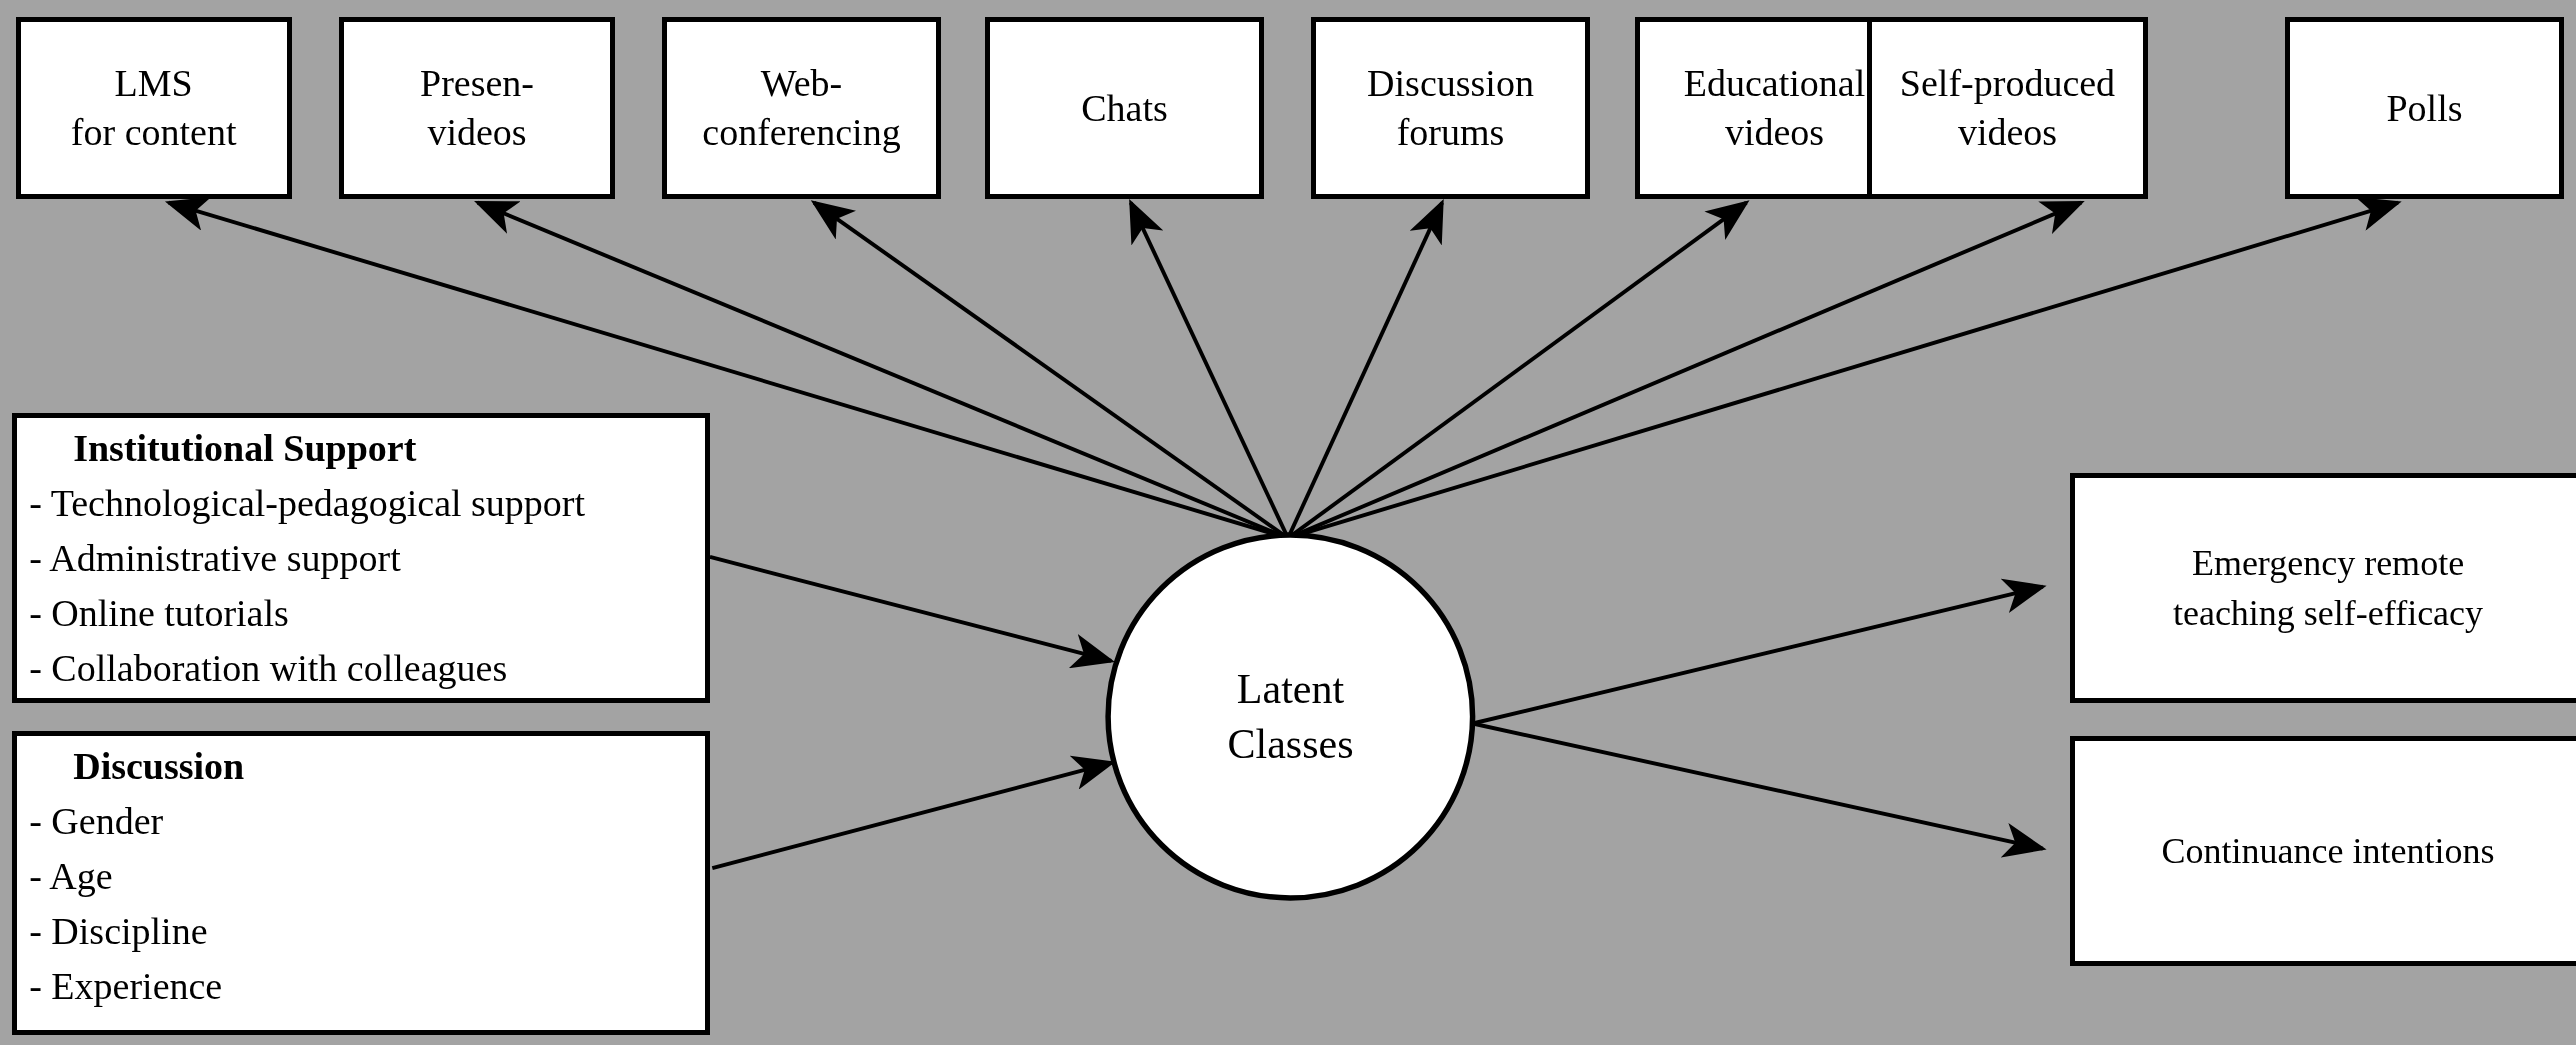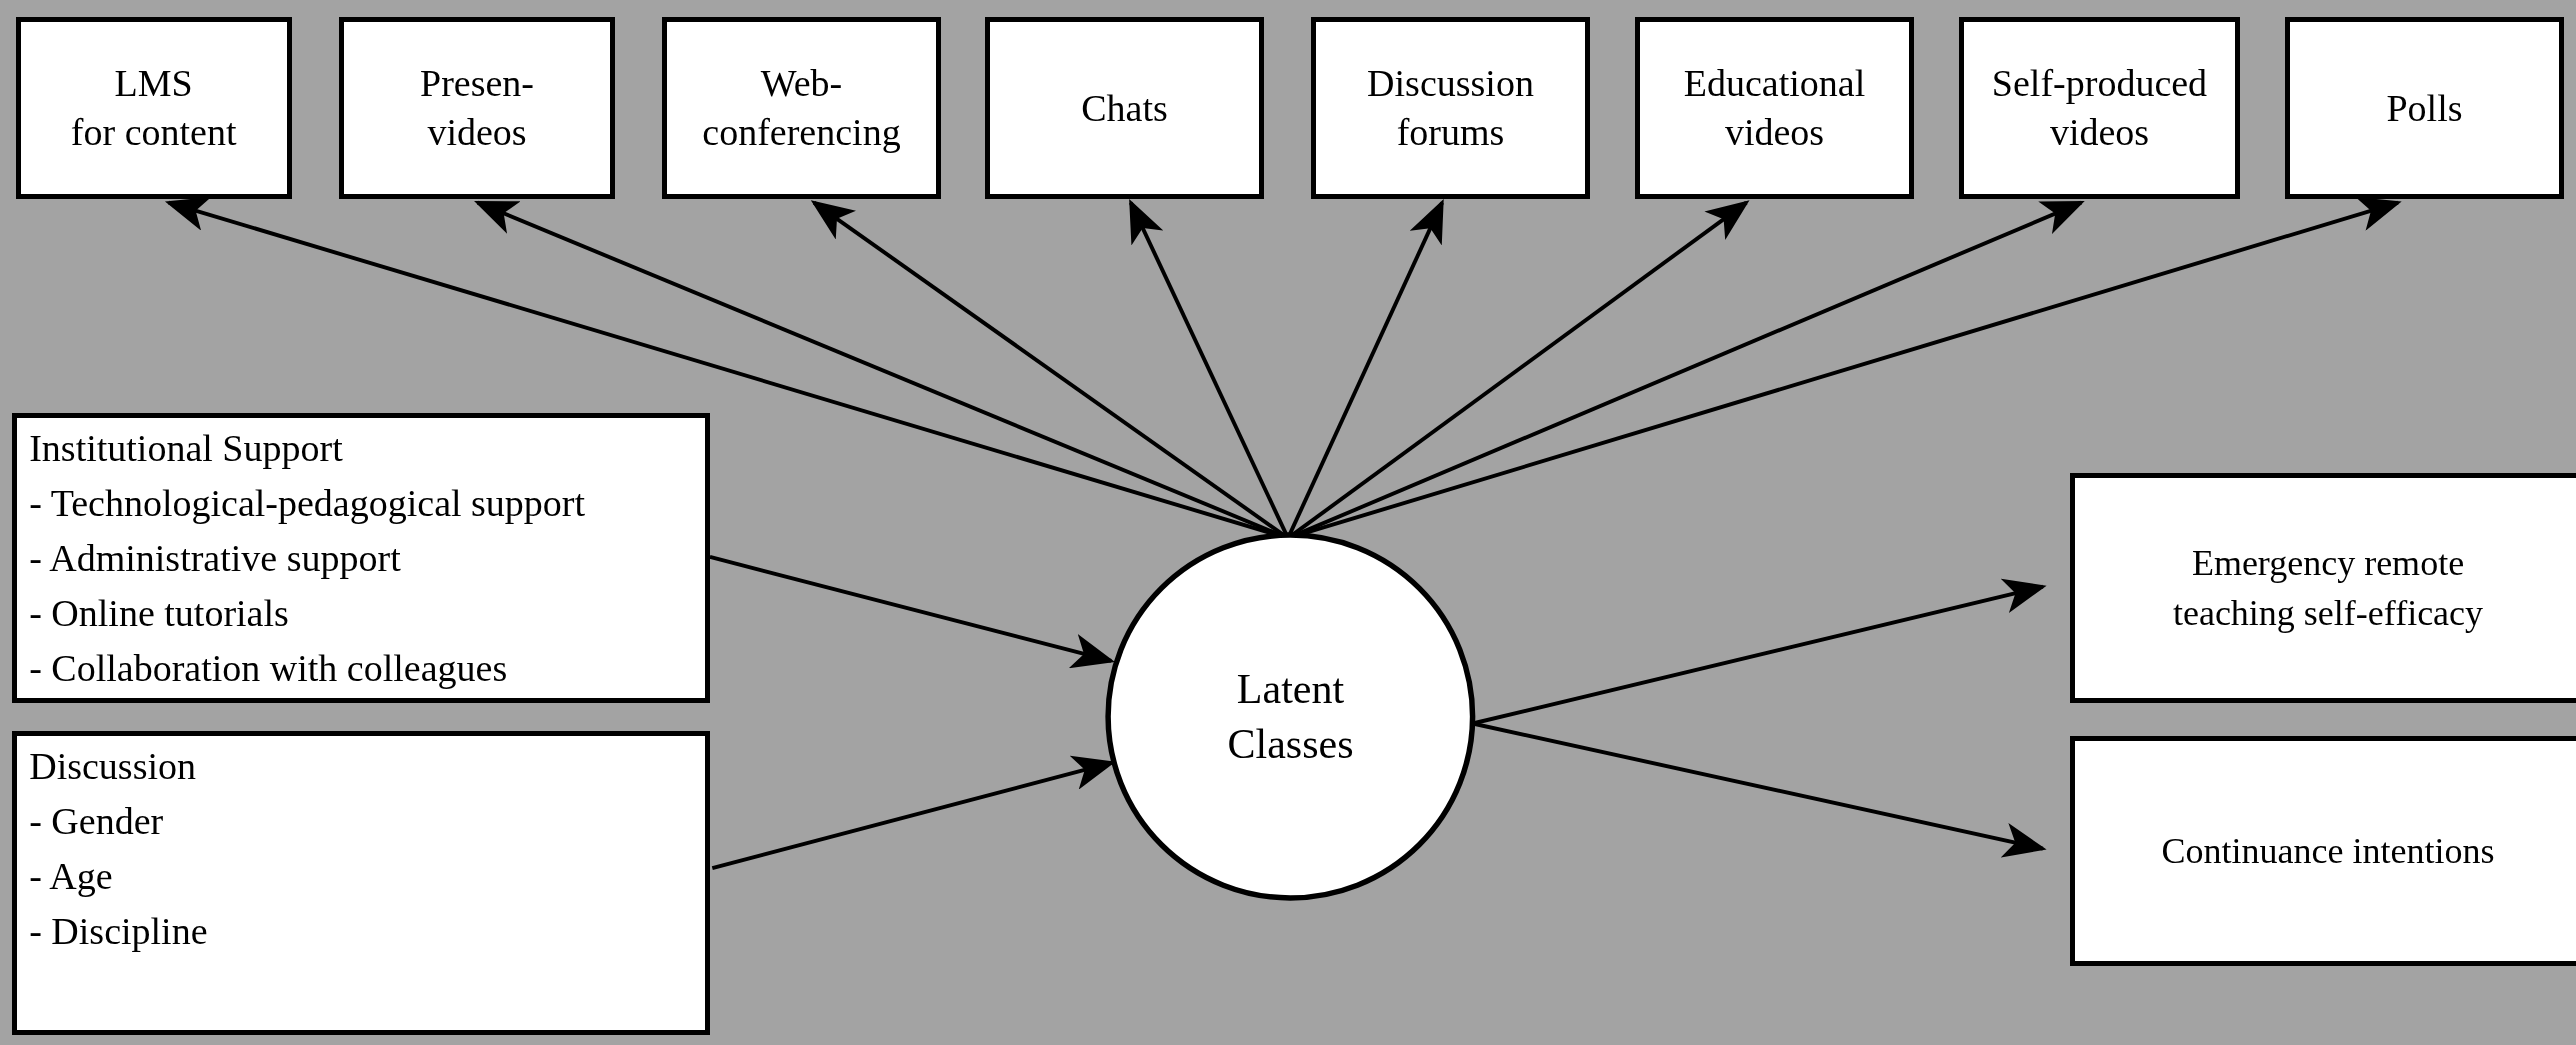--- a/index.html
+++ b/index.html
@@ -55,21 +55,22 @@
     margin-left: 24px;
   }
   .predictor {
     left: 11.7px;
     width: 698px;
     padding: 3.1px 12.5px;
     font-size: 38px;
     line-height: 55px;
   }
   .predictor .box-title {
-    font-weight: normal;
+    font-weight: bold;
+    margin-left: 44px;
   }
   .latent-label {
     position: absolute;
     left: 1108px;
     top: 535px;
     width: 365px;
     height: 363px;
     font-size: 42px;
     line-height: 55px;
   }
@@ -120,41 +121,42 @@
     <span>Chats</span>
   </div>
   <div class="box indicator center-text" style="left:1311px;width:279px">
     <span>Discussion
 forums</span>
   </div>
   <div class="box indicator center-text" style="left:1635px;width:279px">
     <span>Educational
 videos</span>
   </div>
-  <div class="box indicator center-text" style="left:1959px;width:281px">
+  <div class="box indicator center-text" style="left:1867px;width:281px">
     <span>Self-produced
 videos</span>
   </div>
   <div class="box indicator center-text" style="left:2285px;width:279px">
     <span>Polls</span>
   </div>
 
   <div class="box predictor" style="top:413px;height:290px">
     <div class="box-title">Institutional Support</div>
     <div class="box-item">- Technological-pedagogical support</div>
     <div class="box-item">- Administrative support</div>
     <div class="box-item">- Online tutorials</div>
     <div class="box-item">- Collaboration with colleagues</div>
   </div>
 
   <div class="box predictor" style="top:731px;height:304px">
     <div class="box-title">Discussion</div>
     <div class="box-item">- Gender</div>
     <div class="box-item">- Age</div>
     <div class="box-item">- Discipline</div>
+    <div class="box-item">- Experience</div>
   </div>
 
   <div class="latent-label center-text">
     <span>Latent
 Classes</span>
   </div>
 
   <div class="box outcome center-text" style="top:473px">
     <span>Emergency remote
 teaching self-efficacy</span>

